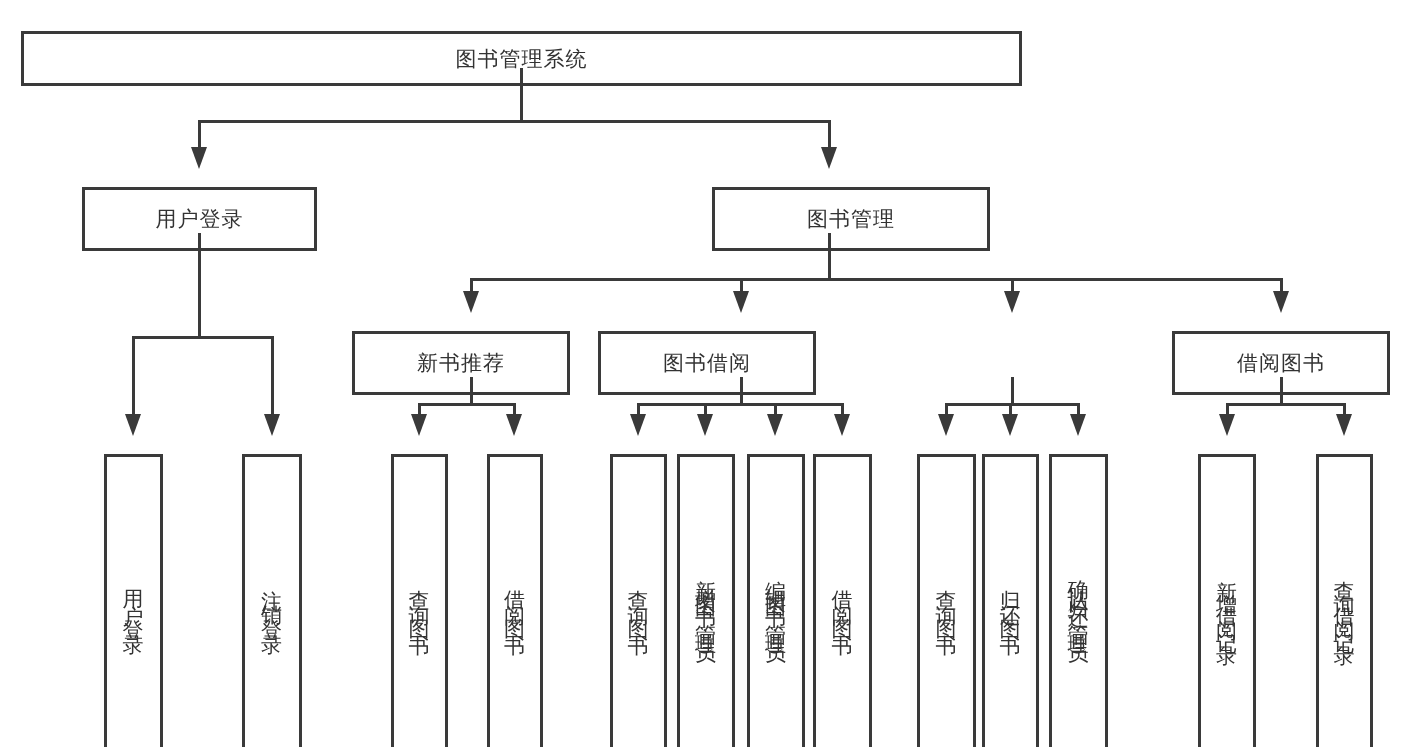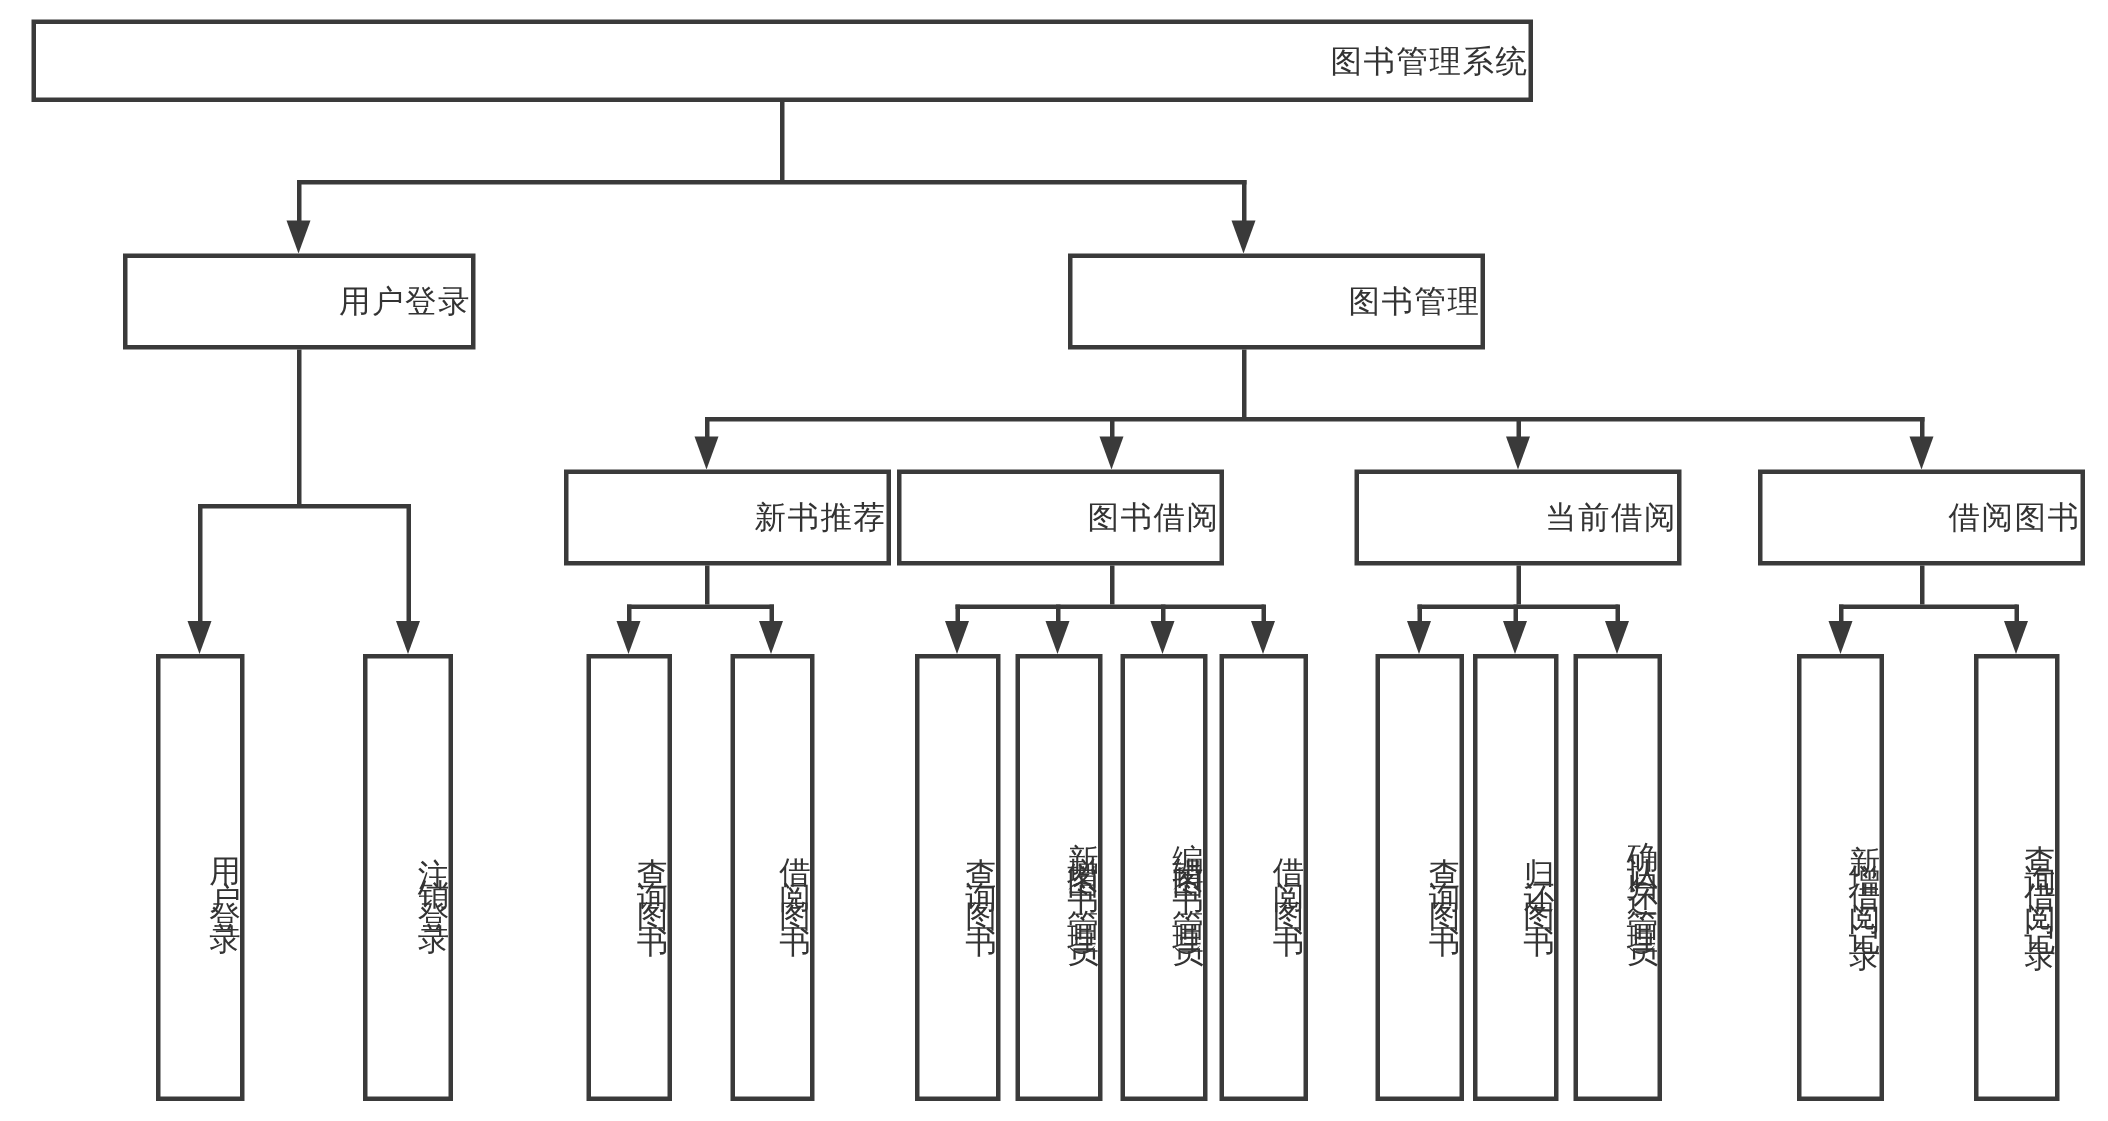--- a/index.html
+++ b/index.html
@@ -11,21 +11,22 @@
     color:#333333;
     overflow:hidden;
   }
   .box{
     position:absolute;
     box-sizing:border-box;
     background:#ffffff;
     border:3px solid #3a3a3a;
     display:flex;
     align-items:center;
-    justify-content:flex-end;
+    justify-content:center;
+    margin-top:18px;
   }
   .hlbl{
     font-size:21px;
     letter-spacing:1px;
     white-space:nowrap;
     color:#333333;
   }
   .vlbl{
     writing-mode:vertical-rl;
     text-orientation:mixed;
@@ -87,28 +88,25 @@
   <div class="hline" style="left:470px;top:278px;width:813px"></div>
   <div class="vline" style="left:470px;top:278px;height:14px"></div>
   <div class="arrow" style="left:463px;top:291px"></div>
   <div class="vline" style="left:740px;top:278px;height:14px"></div>
   <div class="arrow" style="left:733px;top:291px"></div>
   <div class="vline" style="left:1011px;top:278px;height:14px"></div>
   <div class="arrow" style="left:1004px;top:291px"></div>
   <div class="vline" style="left:1280px;top:278px;height:14px"></div>
   <div class="arrow" style="left:1273px;top:291px"></div>
 
-  <div class="box" style="left:376px;top:313px;width:218px;height:64px">
+  <div class="box" style="left:352px;top:313px;width:218px;height:64px">
     <span class="hlbl">新书推荐</span>
   </div>
   <div class="box" style="left:598px;top:313px;width:218px;height:64px">
     <span class="hlbl">图书借阅</span>
-  </div>
-  <div class="box" style="left:903px;top:313px;width:218px;height:64px">
-    <span class="hlbl">当前借阅</span>
   </div>
   <div class="box" style="left:1172px;top:313px;width:218px;height:64px">
     <span class="hlbl">借阅图书</span>
   </div>
 
   <div class="vline" style="left:470px;top:377px;height:26px"></div>
   <div class="hline" style="left:418px;top:403px;width:98px"></div>
   <div class="vline" style="left:418px;top:403px;height:11px"></div>
   <div class="arrow" style="left:411px;top:414px"></div>
   <div class="vline" style="left:513px;top:403px;height:11px"></div>

